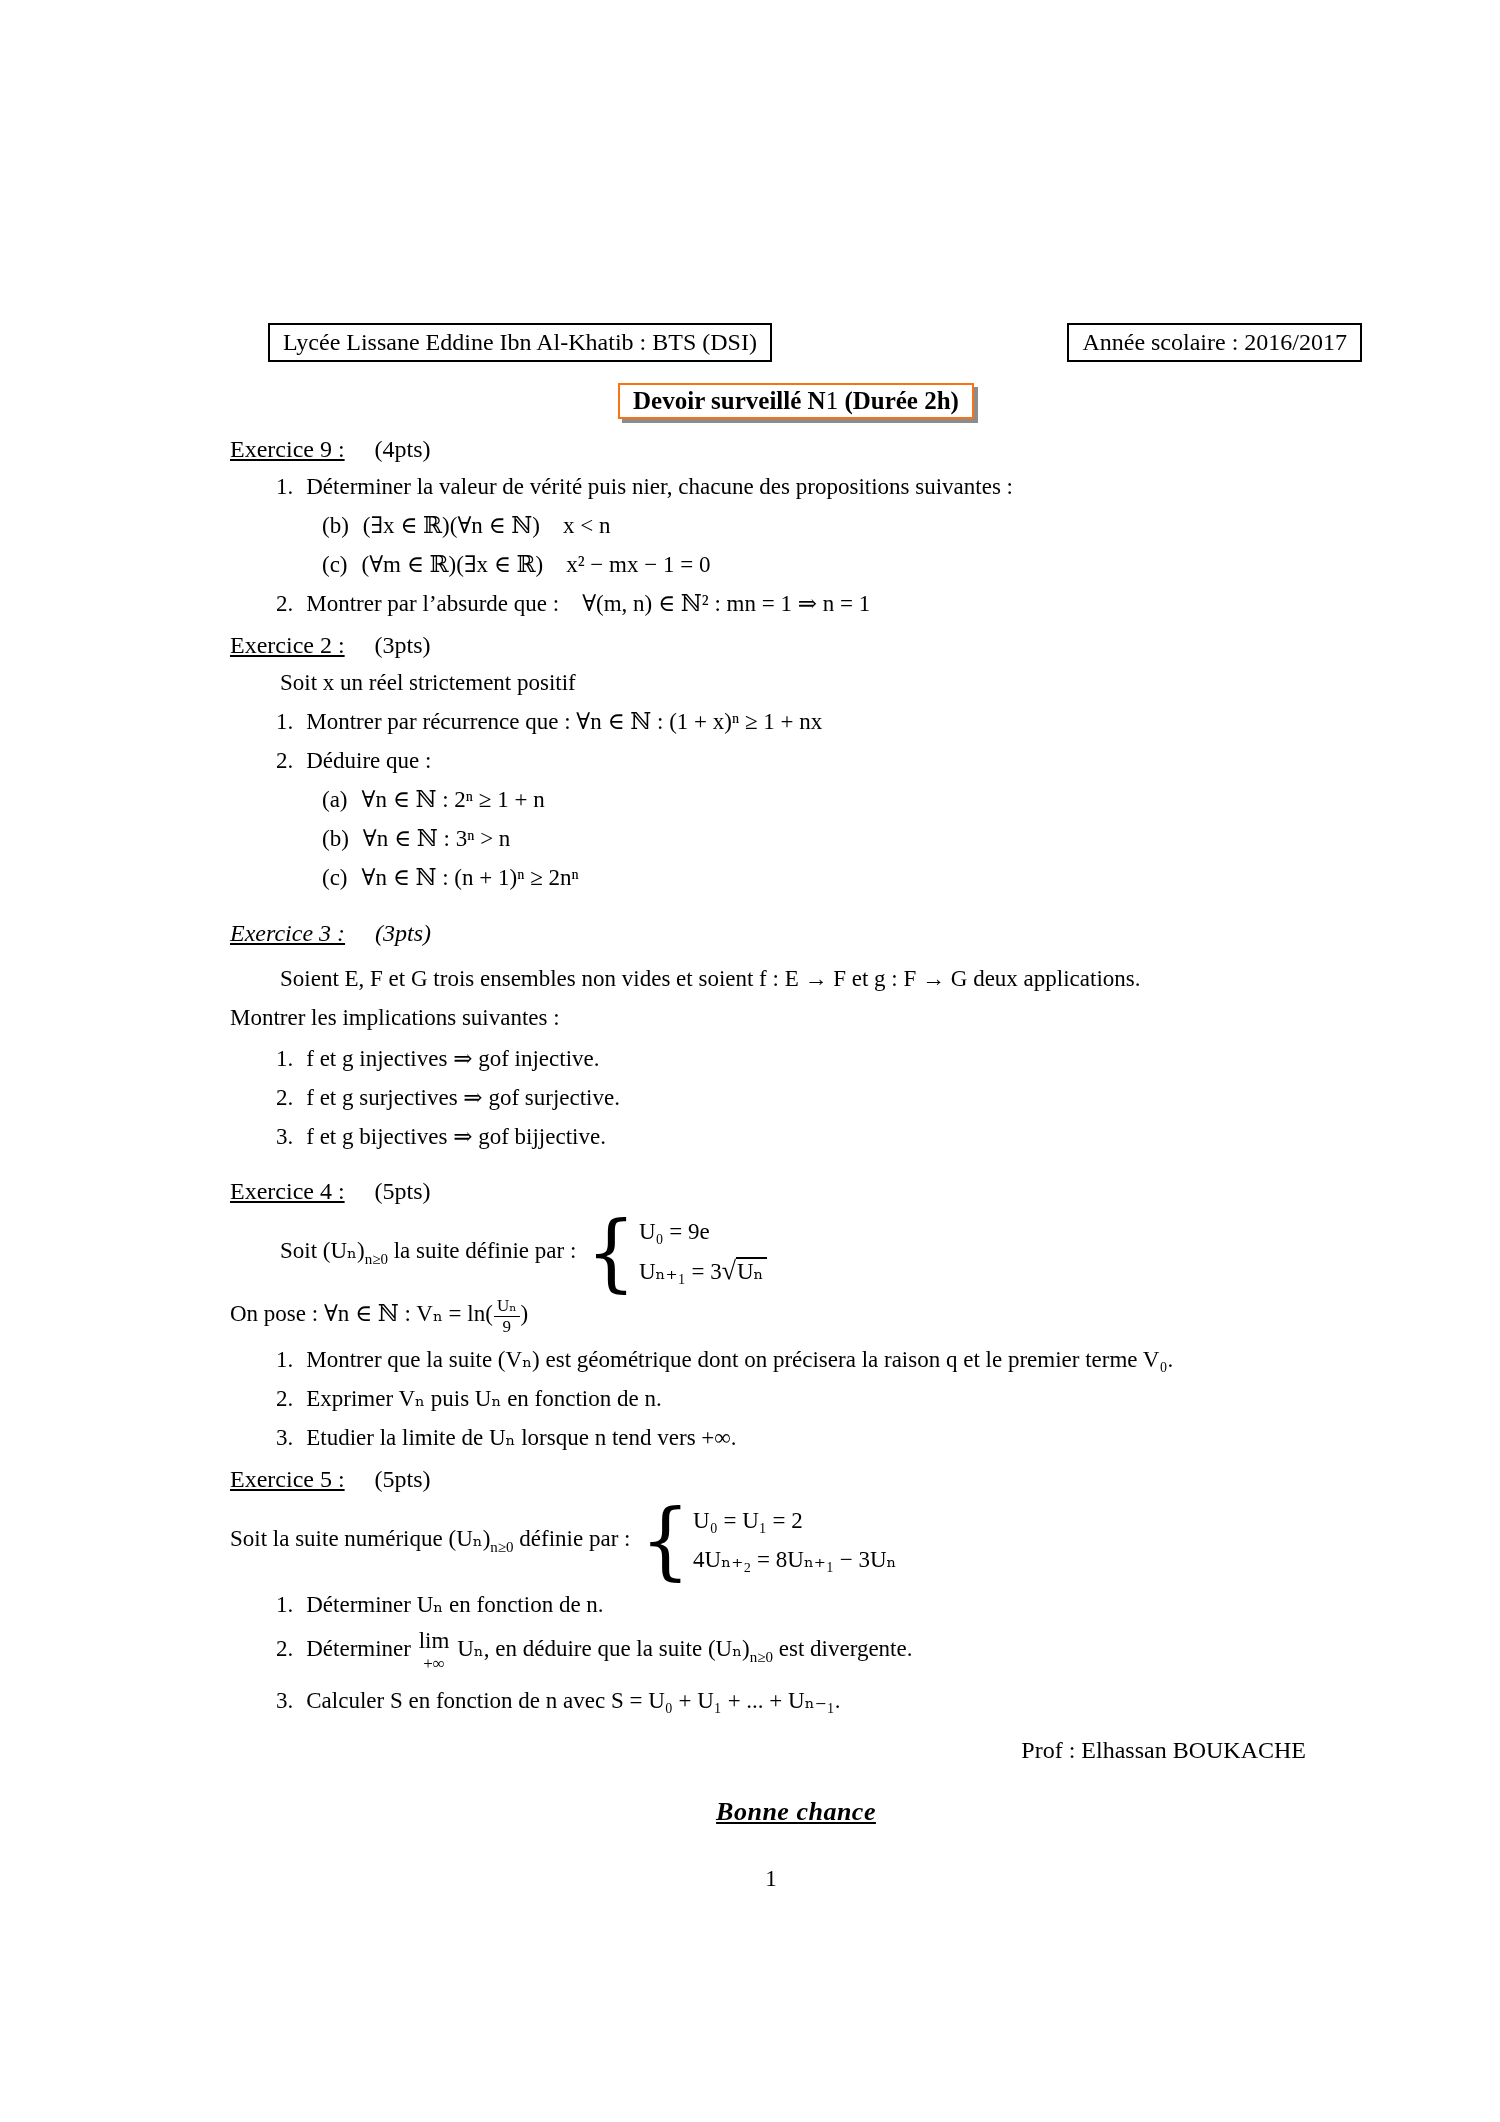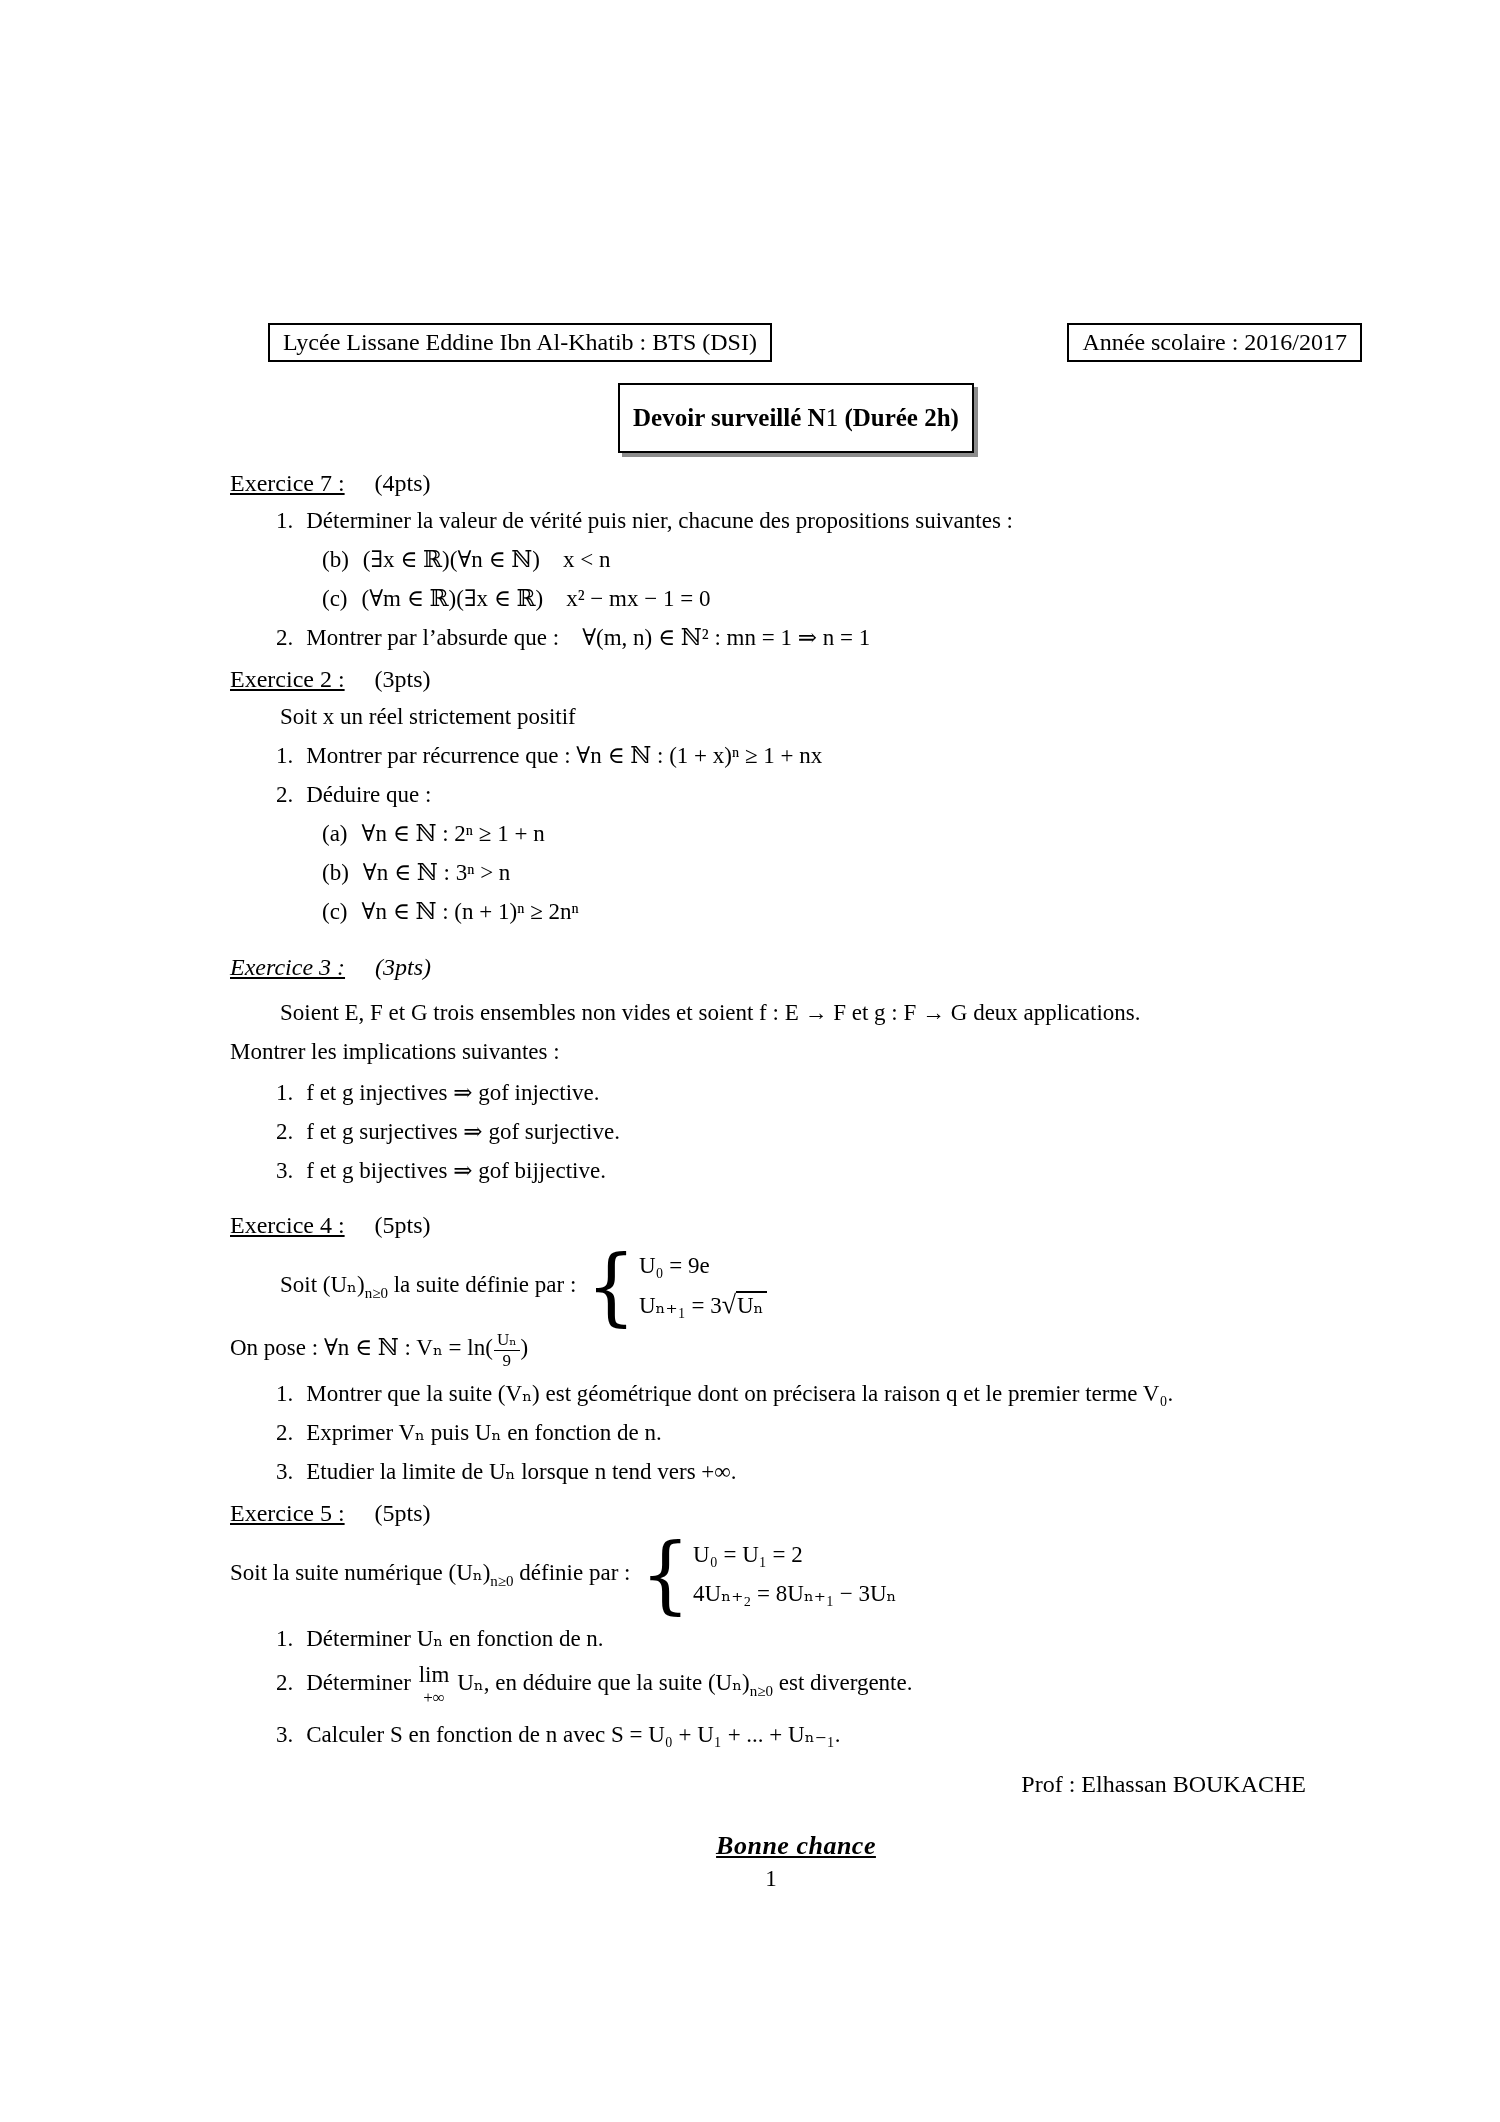--- a/index.html
+++ b/index.html
@@ -13,22 +13,22 @@
     overflow:hidden;
   }
   .content{position:absolute;left:230px;top:0;width:1132px;}
 
   
   .hdr-row{display:flex;justify-content:space-between;align-items:flex-start;padding-top:323px;}
   .box{border:2px solid #000;padding:4px 13px;font-size:24px;white-space:nowrap;background:#fff;}
   .school-box{margin-left:38px;}
   .title-box{
     width:fit-content;margin:21px auto 0 auto;
-    border:2px solid #000000;box-shadow:4px 4px 0 #8c8c8c;
-    padding:19px 13px;font-size:25px;font-weight:bold;white-space:nowrap;background:#fff;
+    border:2px solid #f97316;box-shadow:4px 4px 0 #8c8c8c;
+    padding:2px 13px;font-size:25px;font-weight:bold;white-space:nowrap;background:#fff;
   }
   .title-num{font-weight:normal;}
 
   
   .exo{font-size:24px;}
   .exo .u{text-decoration:underline;}
   .pts{margin-left:24px;}
   .mt-ex1{margin-top:17px;}
   .mt-ex2{margin-top:13px;}
   .mt-ex3{margin-top:27px;font-style:italic;}
@@ -84,21 +84,21 @@
   <div class="content">
 
     <div class="hdr-row">
       <div class="box school-box">Lycée Lissane Eddine Ibn Al-Khatib : BTS (DSI)</div>
       <div class="box year-box">Année scolaire : 2016/2017</div>
     </div>
 
     <div class="title-box"><span>Devoir surveillé N</span><span class="title-num">1</span><span> (Durée 2h)</span></div>
 
     <div class="exo mt-ex1">
-      <span class="u">Exercice 7 :</span>
+      <span class="u">Exercice 9 :</span>
       <span class="pts">(4pts)</span>
     </div>
     <div class="item">
       <span class="lbl">1.</span><span>Déterminer la valeur de vérité puis nier, chacune des propositions suivantes :</span>
     </div>
     <div class="sub">
       <span class="lbl">(b)</span><span>(∃x ∈ ℝ)(∀n ∈ ℕ) x &lt; n</span>
     </div>
     <div class="sub">
       <span class="lbl">(c)</span><span>(∀m ∈ ℝ)(∃x ∈ ℝ) x² − mx − 1 = 0</span>

